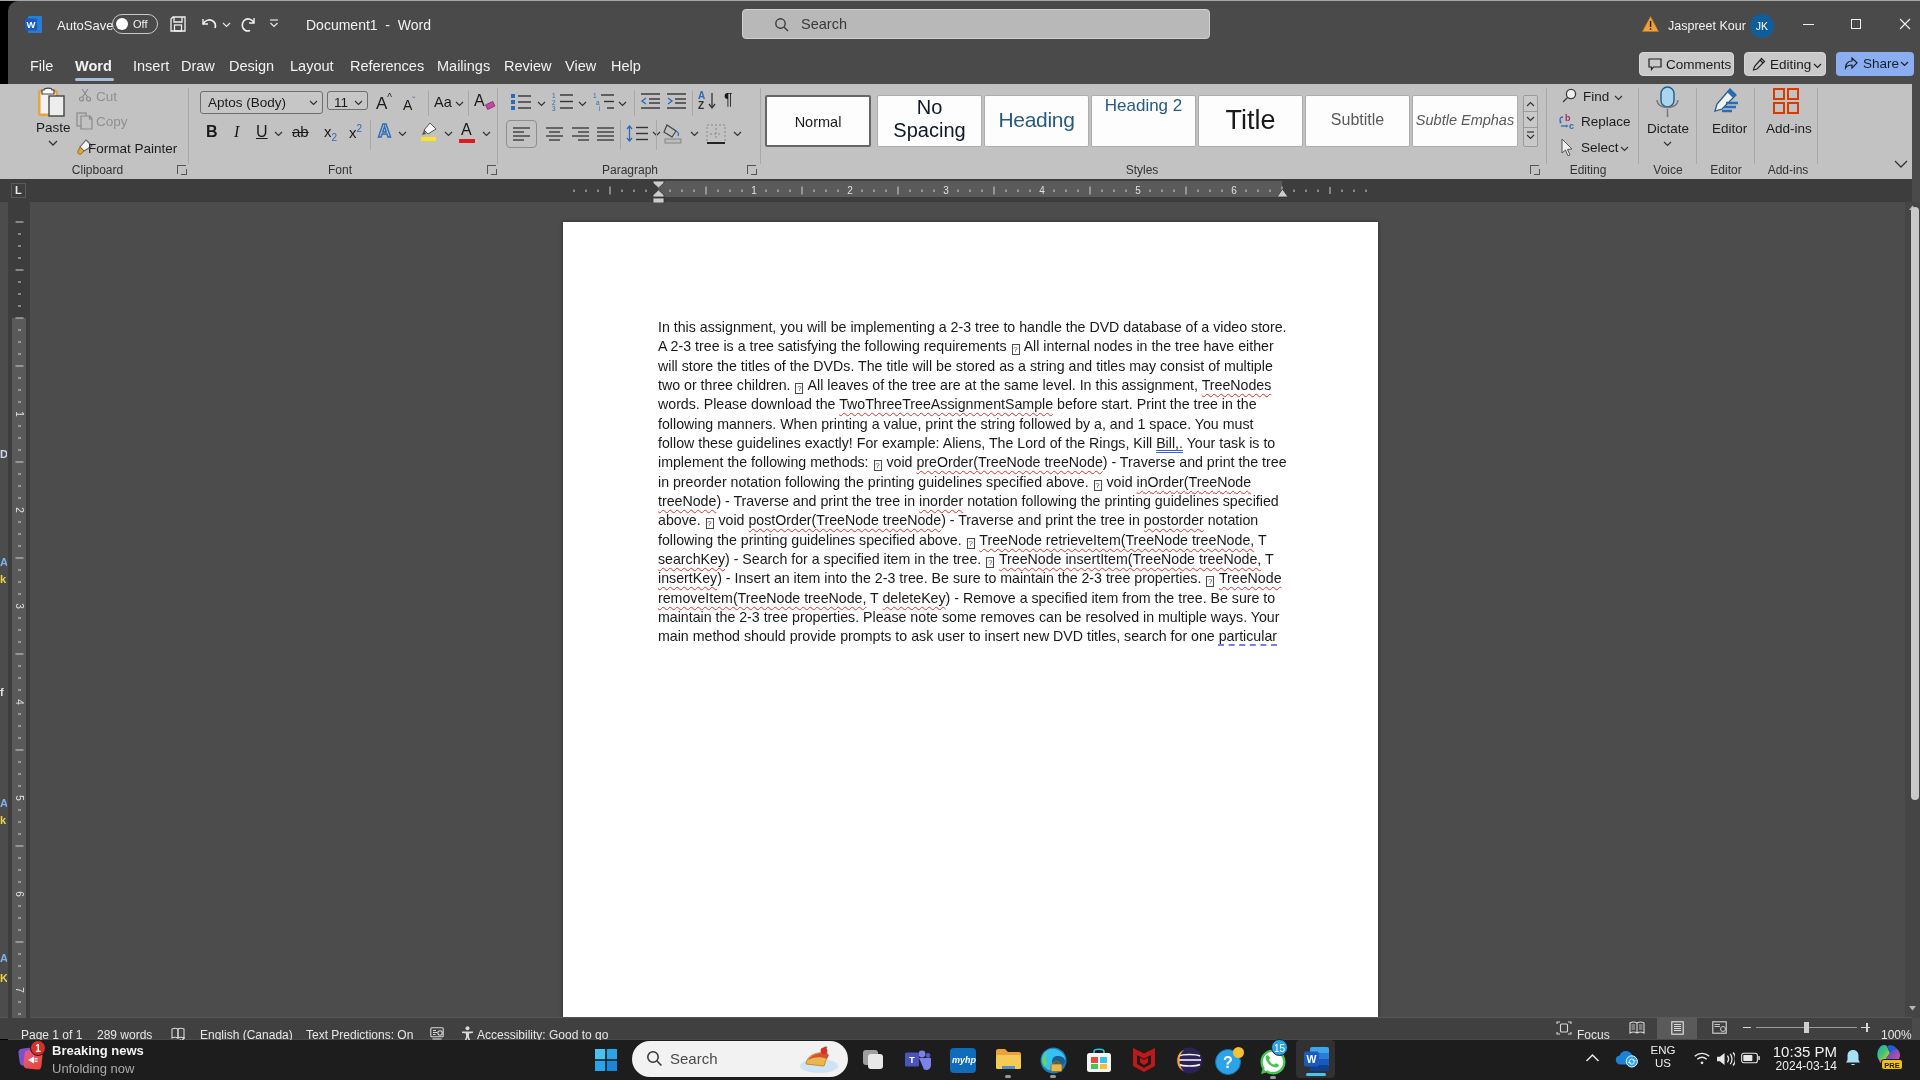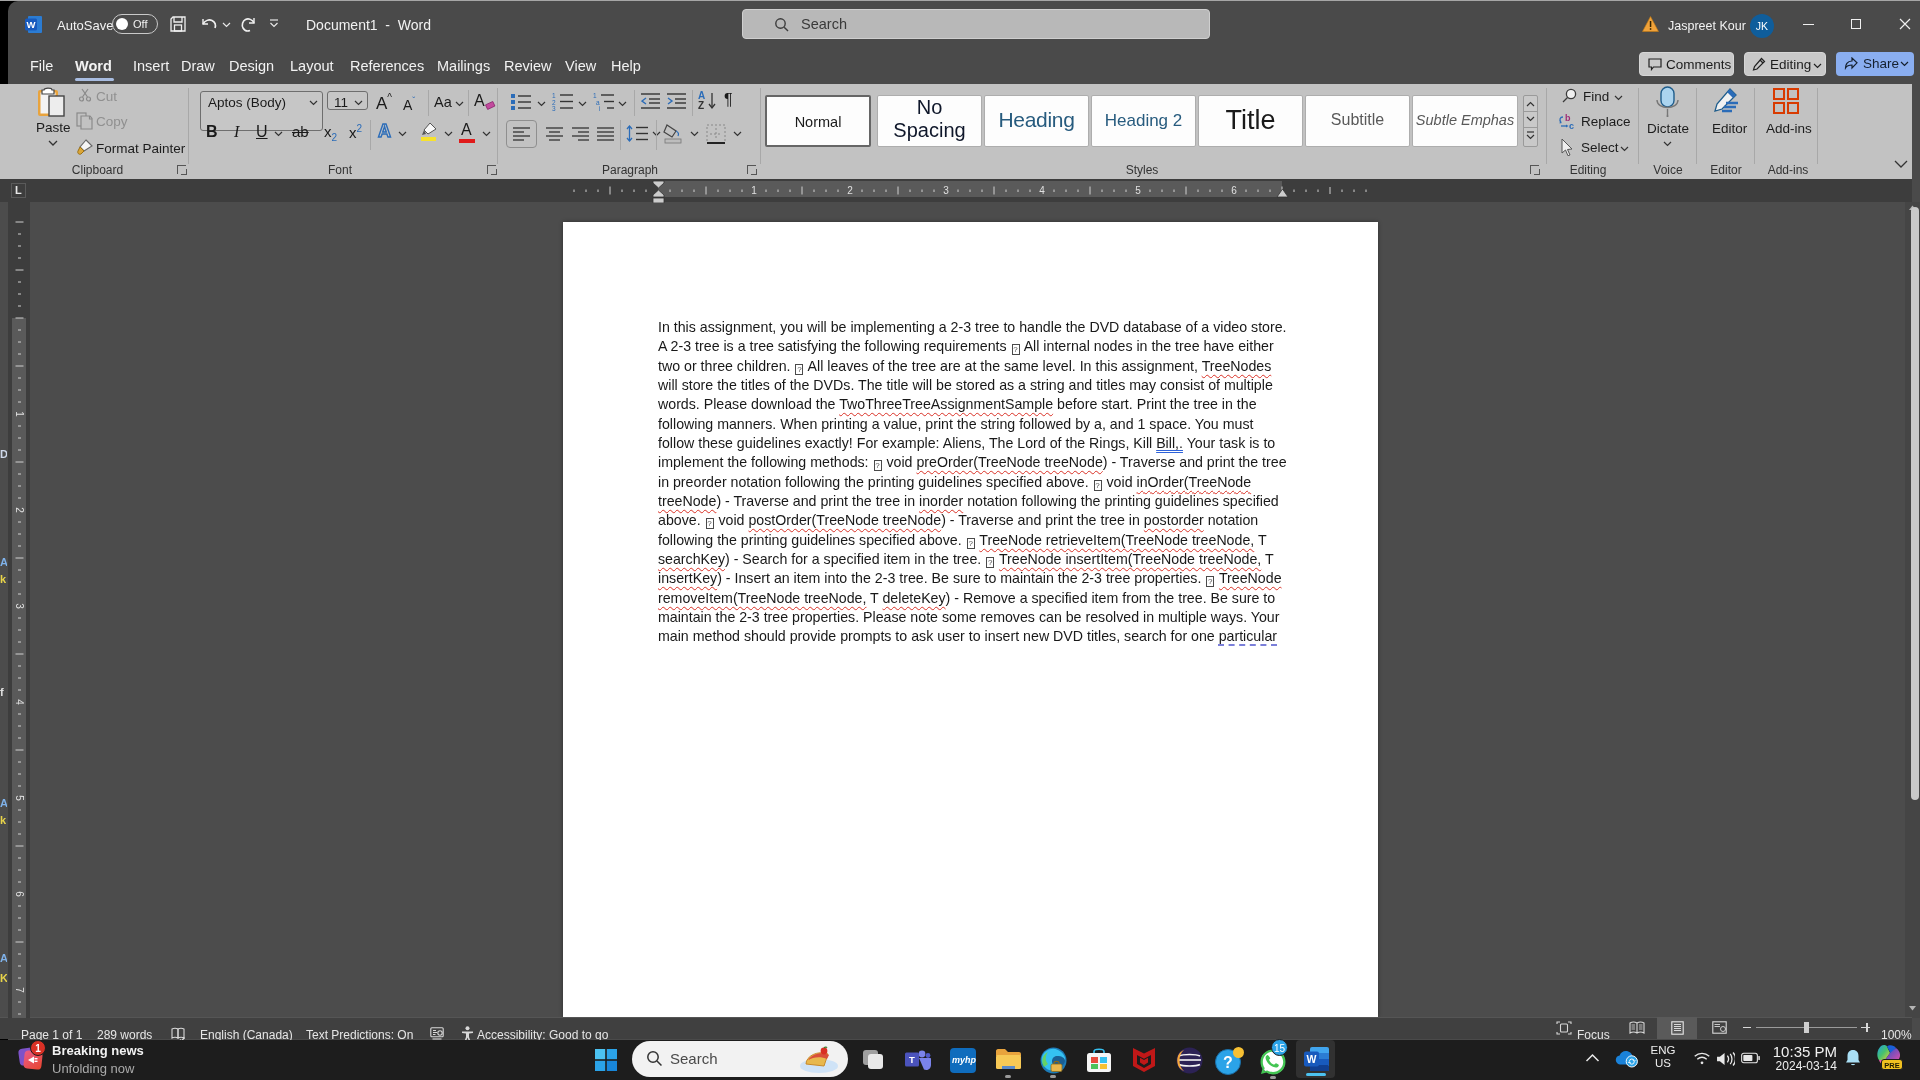--- a/index.html
+++ b/index.html
@@ -172,26 +172,26 @@
       <rect x="1" y="1" width="9" height="13"></rect>
         <path d="M5 4 L14 4 L16 6.5 L16 17 L5 17 Z" fill="#c2c2c2"></path>
         <path d="M13.5 4 L13.5 7 L16 7"></path>
     </svg>
     <div class="abs" style="left:96px;top:114px;font-size:13.5px;color:#909090">Copy</div>
 
     <svg class="abs" style="left:76px;top:139px" width="18" height="17" viewBox="0 0 18 17">
       <path d="M10 1 L16 7 L8 12 L4 8 Z" fill="#f5f5f5" stroke="#666" stroke-width="1.1"></path>
       <path d="M8 12 L4 8 L2 12 C1 14,3 16,5 15 Z" fill="#dba637" stroke="#9a7016" stroke-width="1"></path>
     </svg>
-    <div class="abs" style="left:96px;top:141px;font-size:13.5px;color:#1c1c1c">Format Painter</div>
+    <div class="abs" style="left:88px;top:141px;font-size:13.5px;color:#1c1c1c">Format Painter</div>
     <div class="glabel" style="left:60px;width:75px">Clipboard</div>
     <div class="launcher" style="left:177px"></div>
     <div class="rdiv" style="left:188px"></div>
 
-    <div class="abs" style="left:200px;top:91px;width:123px;height:40px;border:1px solid #6e6e6e;border-radius:3px;background:#c6c6c6">
+    <div class="abs" style="left:200px;top:91px;width:123px;height:23px;border:1px solid #6e6e6e;border-radius:3px;background:#c6c6c6">
       <div class="abs" style="left:7px;top:3px;font-size:13.5px;color:#1a1a1a">Aptos (Body)</div>
       <svg class="abs" style="left:108px;top:8px" width="9" height="7" viewBox="0 0 9 7" fill="none" stroke="#333" stroke-width="1.2">
           <path d="M1 1 L4.5 4.5 L8 1"></path>
         </svg>
     </div>
     <div class="abs" style="left:327px;top:91px;width:41px;height:19px;border:1px solid #6e6e6e;border-radius:3px;background:#c6c6c6">
       <div class="abs" style="left:6px;top:3px;font-size:13.5px;color:#1a1a1a">11</div>
       <svg class="abs" style="left:26px;top:8px" width="9" height="7" viewBox="0 0 9 7" fill="none" stroke="#333" stroke-width="1.2">
           <path d="M1 1 L4.5 4.5 L8 1"></path>
         </svg>
@@ -373,21 +373,21 @@
     <div class="stybox" style="left:765px;width:106px;border:2px solid #666;">
       <div style="margin-top:17px;font-size:14.5px;color:#1a1a1a">Normal</div>
       </div>
     <div class="stybox" style="left:877px;width:105px">
       <div style="font-size:20px;color:#0f172a">No Spacing</div>
       </div>
     <div class="stybox" style="left:984px;width:105px">
       <div style="margin-top:12px;font-size:21px;color:#275b7e;letter-spacing:-0.3px">Heading</div>
       </div>
     <div class="stybox" style="left:1091px;width:105px">
-      <div style="margin-top:15px;font-size:17px;color:#275b7e">Heading 2</div>
+      <div style="font-size:17px;color:#275b7e">Heading 2</div>
       </div>
     <div class="stybox" style="left:1198px;width:105px">
       <div style="margin-top:9px;font-size:27px;color:#1a1a1a">Title</div>
       </div>
     <div class="stybox" style="left:1305px;width:105px">
       <div style="margin-top:15px;font-size:16px;color:#595959">Subtitle</div>
       </div>
     <div class="stybox" style="left:1412px;width:106px">
       <div style="margin-top:16px;font-size:14.5px;color:#595959;font-style:italic">Subtle Emphas</div>
       </div>
@@ -625,22 +625,22 @@
         <line x1="18" y1="812" x2="21" y2="812" stroke="#cfcfcf" stroke-width="1"></line>
       </svg>
   </div>
   <div id="docarea">
     <div id="backdrop">
       <div id="page"></div>
     </div>
     <div id="doc">
       <div>In this assignment, you will be implementing a 2-3 tree to handle the DVD database of a video store.</div>
       <div>A 2-3 tree is a tree satisfying the following requirements <span class="nd">?</span> All internal nodes in the tree have either</div>
+      <div>will store the titles of the DVDs. The title will be stored as a string and titles may consist of multiple</div>
       <div>two or three children. <span class="nd">?</span> All leaves of the tree are at the same level. In this assignment, <span class="sp">TreeNodes</span></div>
-      <div>will store the titles of the DVDs. The title will be stored as a string and titles may consist of multiple</div>
       <div>words. Please download the <span class="sp">TwoThreeTreeAssignmentSample</span> before start. Print the tree in the</div>
       <div>following manners. When printing a value, print the string followed by a, and 1 space. You must</div>
       <div>follow these guidelines exactly! For example: Aliens, The Lord of the Rings, Kill <span class="gr">Bill,.</span> Your task is to</div>
       <div>implement the following methods: <span class="nd">?</span> void <span class="sp">preOrder(TreeNode treeNode</span>) - Traverse and print the tree</div>
       <div>in preorder notation following the printing guidelines specified above. <span class="nd">?</span> void <span class="sp">inOrder(TreeNode</span></div>
       <div><span class="sp">treeNode</span>) - Traverse and print the tree in <span class="sp">inorder</span> notation following the printing guidelines specified</div>
       <div>above. <span class="nd">?</span> void <span class="sp">postOrder(TreeNode treeNode</span>) - Traverse and print the tree in <span class="sp">postorder</span> notation</div>
       <div>following the printing guidelines specified above. <span class="nd">?</span> <span class="sp">TreeNode retrieveItem(TreeNode treeNode,</span> T</div>
       <div><span class="sp">searchKey</span>) - Search for a specified item in the tree. <span class="nd">?</span> <span class="sp">TreeNode insertItem(TreeNode treeNode,</span> T</div>
       <div><span class="sp">insertKey</span>) - Insert an item into the 2-3 tree. Be sure to maintain the 2-3 tree properties. <span class="nd">?</span> <span class="sp">TreeNode</span></div>

